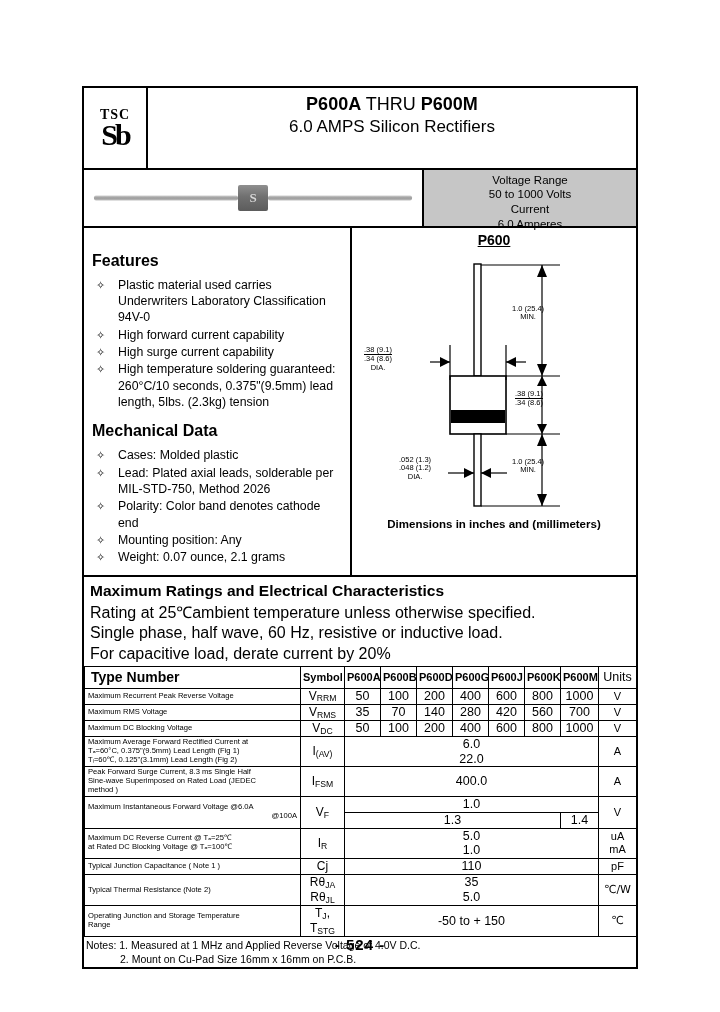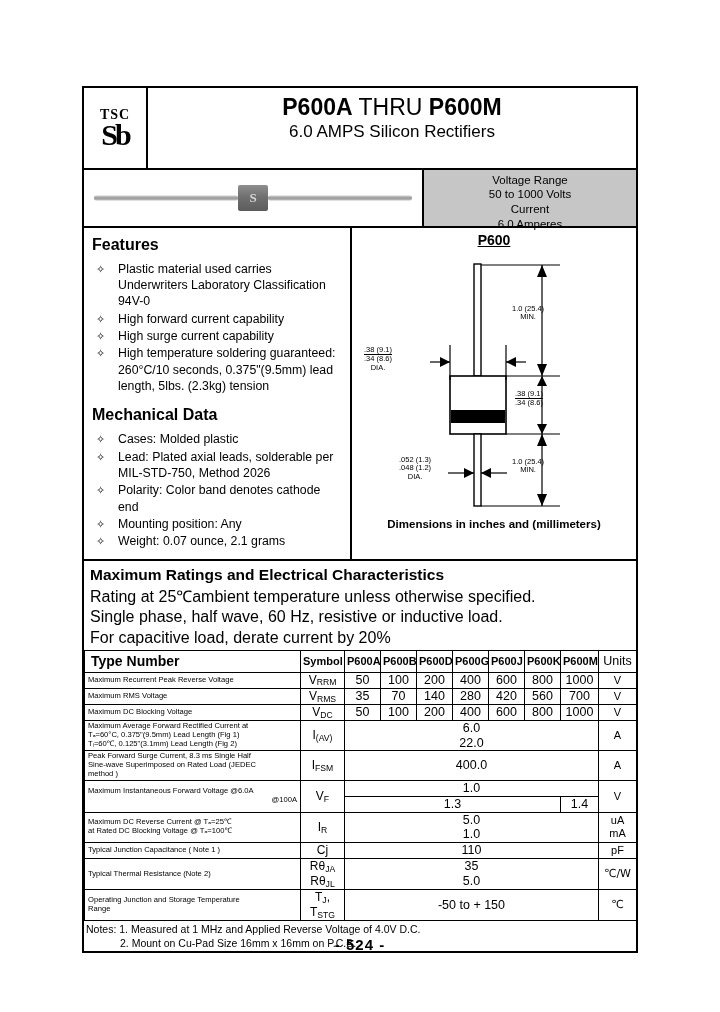--- a/index.html
+++ b/index.html
@@ -58,21 +58,21 @@
     font-size: 30px;
     line-height: 0.85;
     letter-spacing: -3px;
   }
   .title-cell {
     flex: 1;
     text-align: center;
     padding: 6px 0 8px 0;
   }
   .title-main {
-    font-size: 23px;
+    font-size: 18px;
     line-height: 1.15;
     white-space: nowrap;
   }
   .title-main b { font-weight: bold; }
   .title-main span.thru { font-weight: normal; }
   .title-sub {
     font-size: 17px;
     line-height: 1.2;
     margin-top: 2px;
   }
@@ -137,21 +137,21 @@
   }
   .features {
     flex: 1;
     border-right: 2px solid #000;
     padding: 6px 6px 8px 8px;
     box-sizing: border-box;
   }
   .sec-title {
     font-size: 16px;
     font-weight: bold;
-    margin: 2px 0 7px 0;
+    margin: 18px 0 7px 0;
   }
   .sec-title.second { margin-top: 12px; }
   ul.feat {
     list-style: none;
     margin: 0;
     padding: 0;
   }
   ul.feat li {
     position: relative;
     padding-left: 26px;

